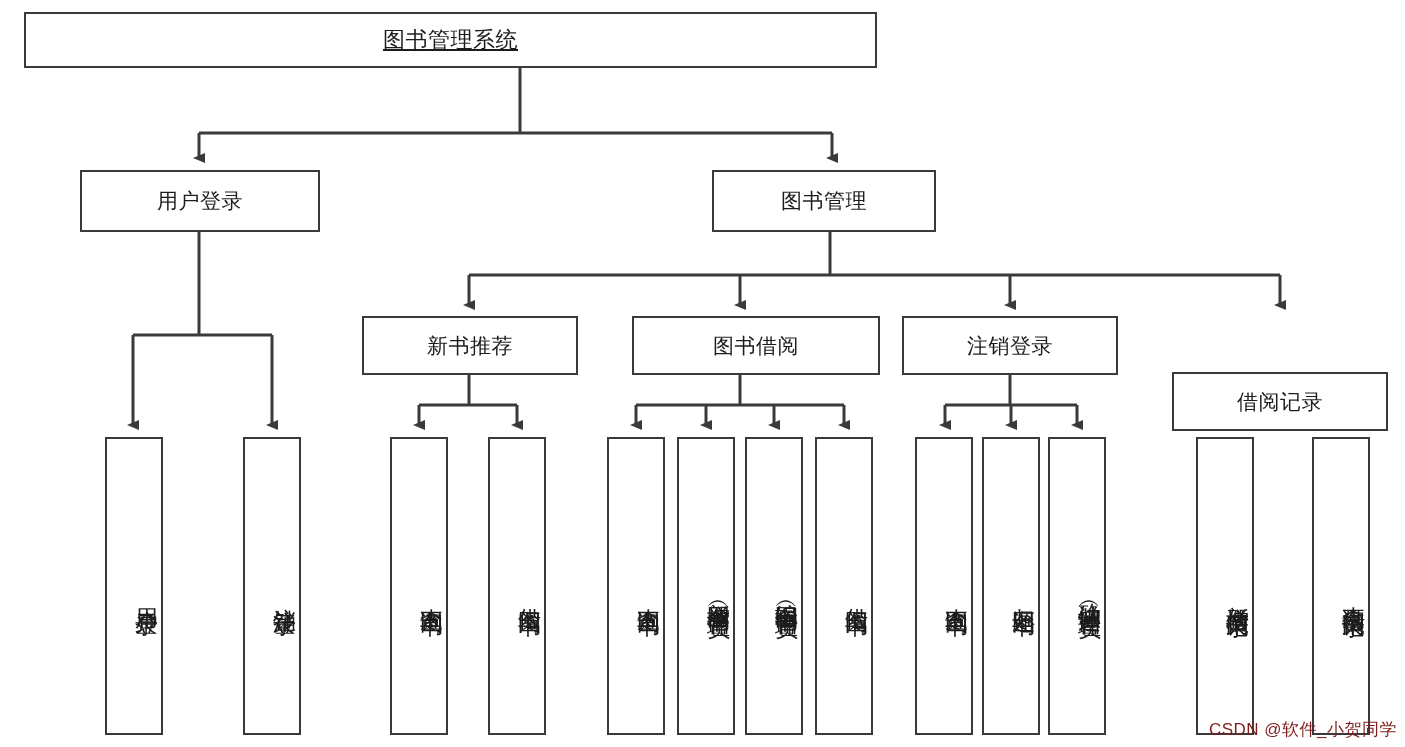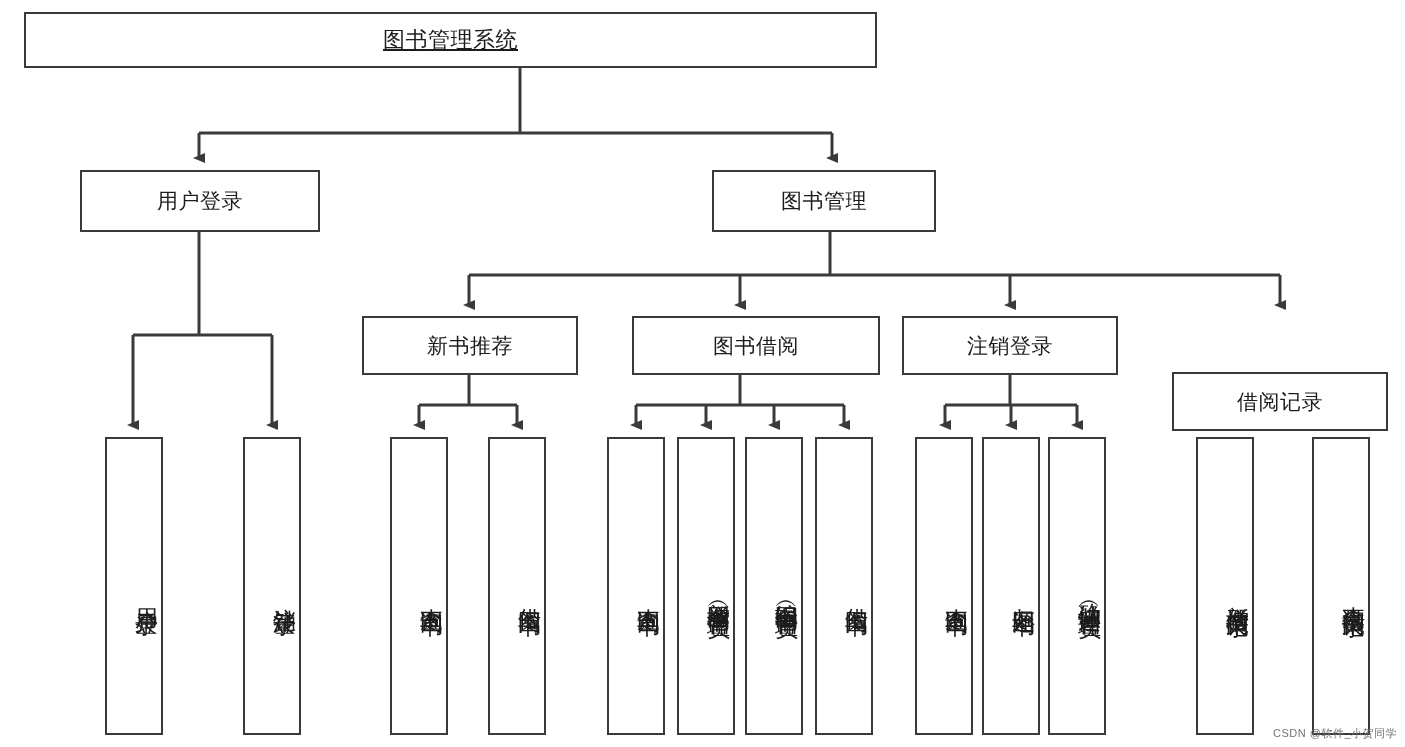--- a/index.html
+++ b/index.html
@@ -56,22 +56,22 @@
   }
   .node-v .vlabel {
     writing-mode: vertical-rl;
     text-orientation: upright;
     display: block;
   }
   .watermark {
     position: absolute;
     right: 8px;
     bottom: 6px;
-    font-size: 11px;
-    color: #737373;
+    font-size: 17px;
+    color: #7f1d1d;
     letter-spacing: 0.5px;
     white-space: nowrap;
   }
 </style>
 </head>
 <body>
 
 <div id="canvas">
 
   <svg class="wires" viewBox="0 0 1405 747" xmlns="http://www.w3.org/2000/svg">

